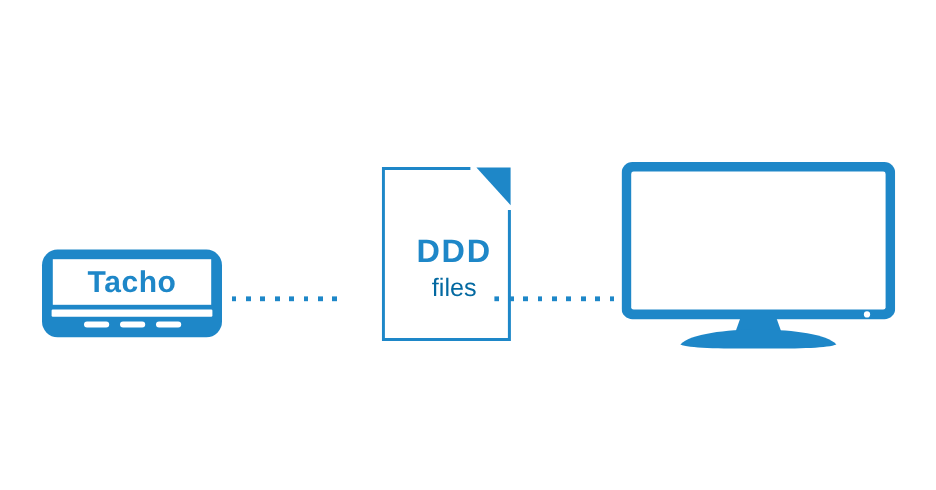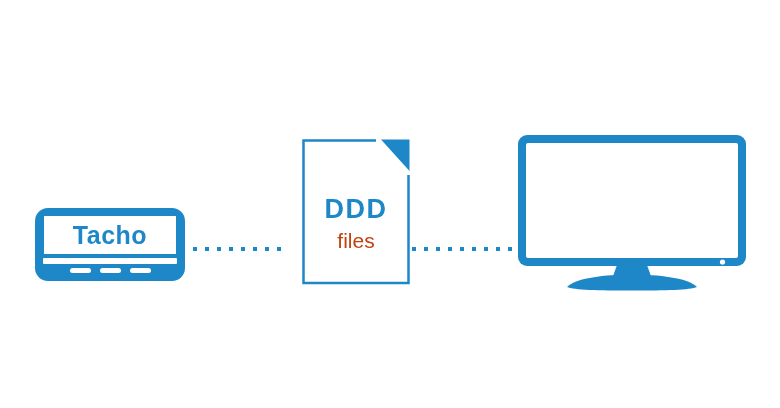--- a/index.html
+++ b/index.html
@@ -61,39 +61,39 @@
     height: 4px;
     background-image: repeating-linear-gradient(to right,
       #1e87c8 0px, #1e87c8 4px, transparent 4px, transparent 12px);
   }
   .connector-1 { left: 193px; width: 95px; }
   .connector-2 { left: 412px; width: 100px; }
 
   
   .doc {
     position: absolute;
-    left: 302px; top: 139px;
-    width: 108px; height: 151px;
+    left: 318px; top: 139px;
+    width: 108px; height: 151px; padding-left: 13px;
   }
   .doc svg { position: absolute; left: 0; top: 0; }
   .doc-title {
     position: absolute;
     left: 0; right: 0; top: 57px;
     text-align: center;
     color: #1e87c8;
     font-size: 27px;
     font-weight: bold;
     letter-spacing: 1.5px;
     line-height: 1;
   }
   .doc-subtitle {
     position: absolute;
     left: 0; right: 0; top: 91px;
     text-align: center;
-    color: #c2410c;
+    color: #0369a1;
     font-size: 21px;
     font-weight: normal;
     line-height: 1;
   }
 
   
   .monitor {
     position: absolute;
     left: 518px; top: 135px;
     width: 228px; height: 157px;

